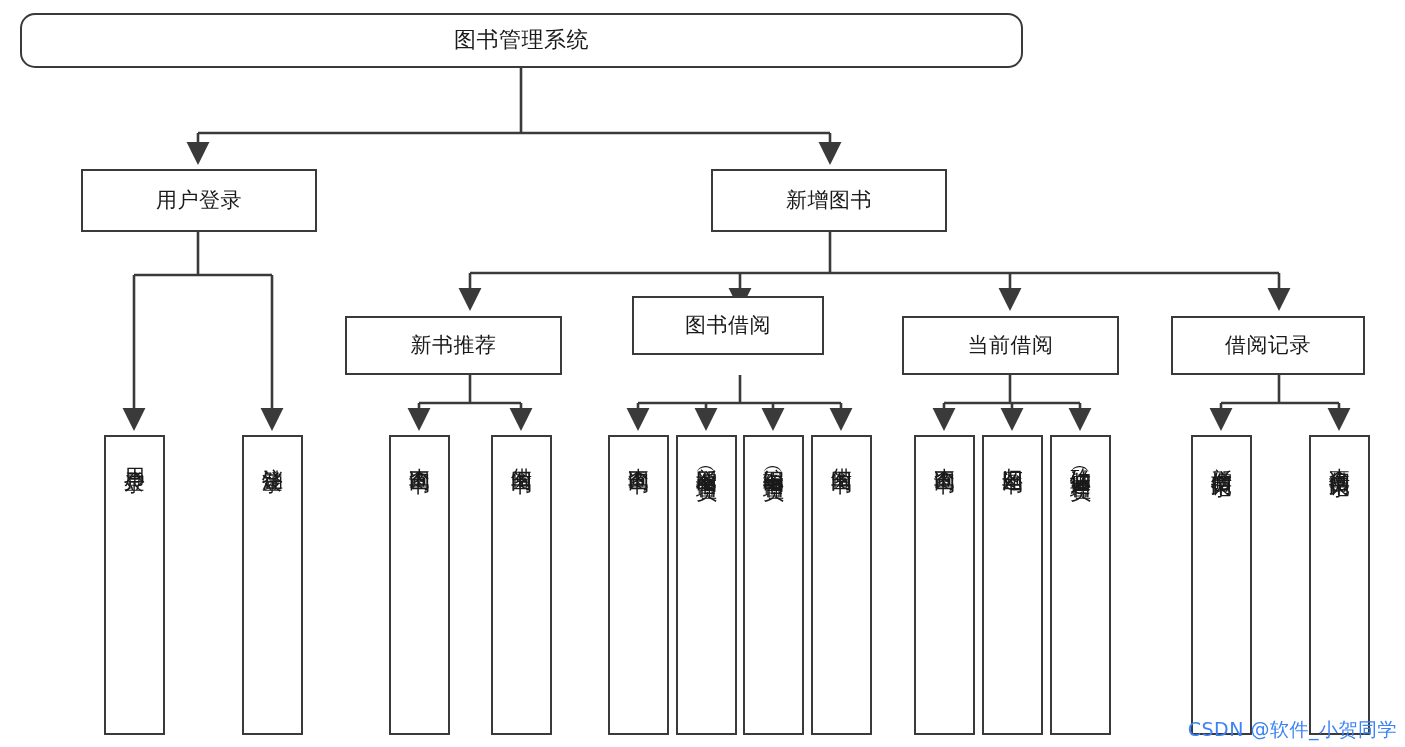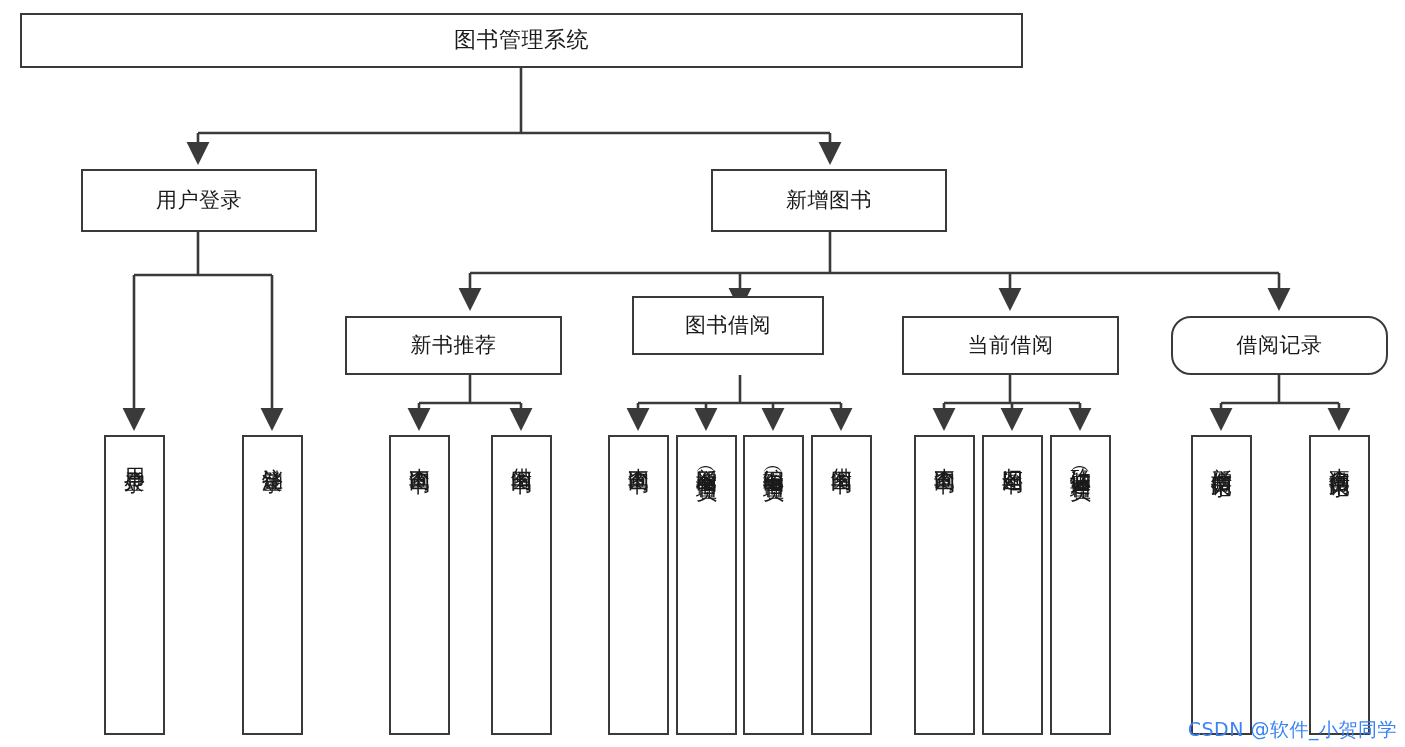--- a/index.html
+++ b/index.html
@@ -118,41 +118,41 @@
       <path d="M 1012 403 L 1012 427" marker-end="url(#arrow)"></path>
       <path d="M 1080 403 L 1080 427" marker-end="url(#arrow)"></path>
 
       <path d="M 1279 375 L 1279 403"></path>
       <path d="M 1221 403 L 1339 403"></path>
       <path d="M 1221 403 L 1221 427" marker-end="url(#arrow)"></path>
       <path d="M 1339 403 L 1339 427" marker-end="url(#arrow)"></path>
     </g>
   </svg>
 
-  <div class="node root" style="left:20px; top:13px; width:1003px; height:55px;">
+  <div class="node root" style="left:20px; top:13px; width:1003px; height:55px;border-radius:15px;">
     <span class="label">图书管理系统</span>
   </div>
 
   <div class="node" style="left:81px; top:169px; width:236px; height:63px;">
     <span class="label">用户登录</span>
   </div>
   <div class="node" style="left:711px; top:169px; width:236px; height:63px;">
     <span class="label">新增图书</span>
   </div>
 
   <div class="node" style="left:345px; top:316px; width:217px; height:59px;">
     <span class="label">新书推荐</span>
   </div>
   <div class="node" style="left:632px; top:296px; width:192px; height:59px;">
     <span class="label">图书借阅</span>
   </div>
   <div class="node" style="left:902px; top:316px; width:217px; height:59px;">
     <span class="label">当前借阅</span>
   </div>
-  <div class="node" style="left:1171px; top:316px; width:217px; height:59px;border-radius:20px;">
+  <div class="node" style="left:1171px; top:316px; width:194px; height:59px;">
     <span class="label">借阅记录</span>
   </div>
 
   <div class="node vertical" style="left:104px; top:435px; width:61px; height:300px;">
     <span class="label">用户登录</span>
   </div>
   <div class="node vertical" style="left:242px; top:435px; width:61px; height:300px;">
     <span class="label">注销登录</span>
   </div>
 

